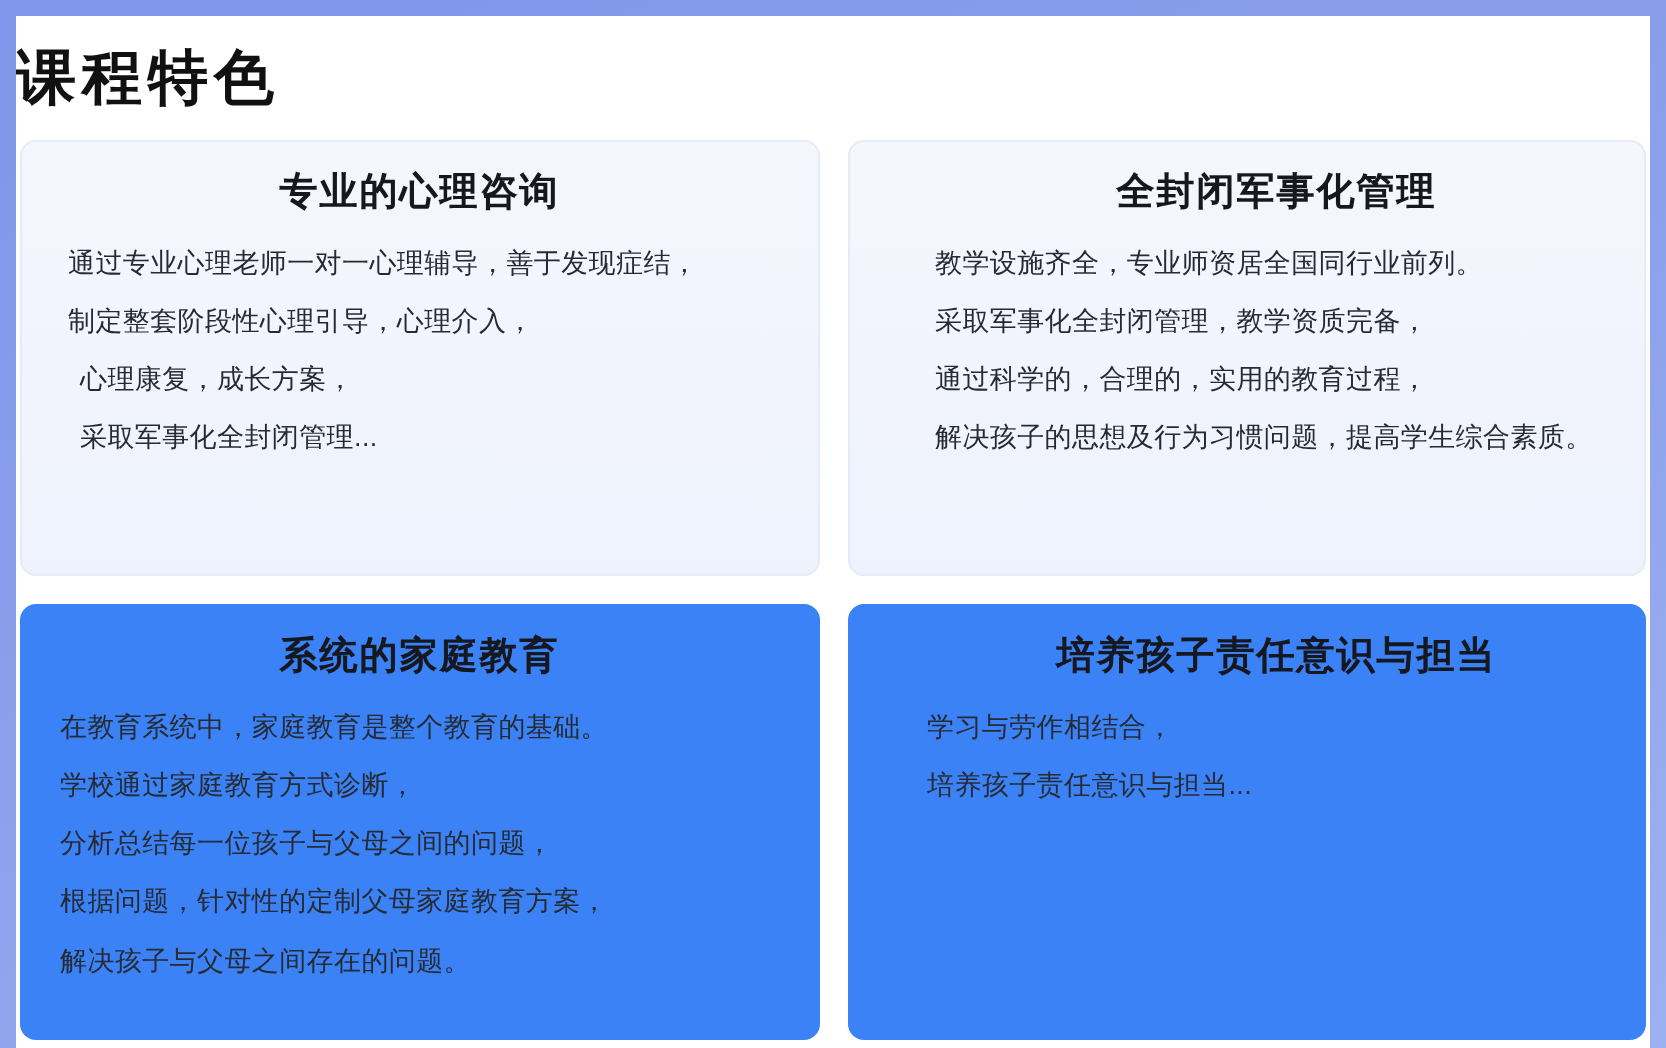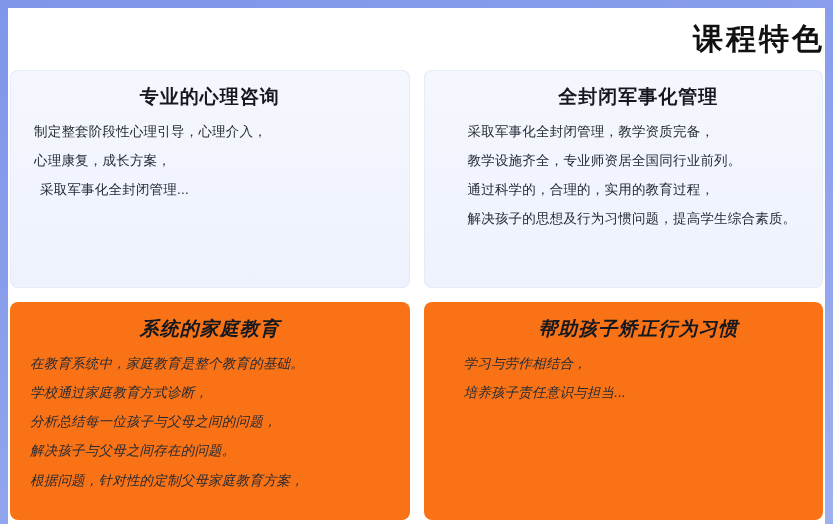--- a/index.html
+++ b/index.html
@@ -27,21 +27,21 @@
     height: 516px;
     background: #ffffff;
     box-sizing: border-box;
     padding: 0;
     overflow: hidden;
   }
   .title-wrap {
     height: 62px;
     display: flex;
     align-items: center;
-    justify-content: flex-end;
+    justify-content: flex-start;
   }
   .title {
     font-size: 30px;
     font-weight: bold;
     color: #111111;
     letter-spacing: 3px;
     font-family: "Liberation Sans", sans-serif;
   }
   .grid {
     display: grid;
@@ -57,22 +57,21 @@
     box-sizing: border-box;
     border-radius: 8px;
     padding: 12px 18px 0 18px;
     overflow: hidden;
   }
   .card.light {
     background: linear-gradient(180deg, #f5f7fe 0%, #eef2fc 100%);
     box-shadow: 0 0 0 1px #e6ebf8 inset;
   }
   .card.plain {
-    background: #f97316;
-    font-style: italic;
+    background: #3b82f6;
   }
   .card-title {
     text-align: center;
     font-size: 19px;
     font-weight: bold;
     color: #15181f;
     letter-spacing: 1px;
     margin: 4px 0 14px 0;
     line-height: 1.2;
   }
@@ -106,49 +105,50 @@
 
     <div class="title-wrap">
       <div class="title">课程特色</div>
     </div>
 
     <div class="grid">
 
       <div class="card light card-1">
         <div class="card-title">专业的心理咨询</div>
         <div class="lines">
+          <div class="line">通过专业心理老师一对一心理辅导，善于发现症结，</div>
           <div class="line">制定整套阶段性心理引导，心理介入，</div>
           <div class="line">心理康复，成长方案，</div>
           <div class="line">采取军事化全封闭管理...</div>
         </div>
       </div>
 
       <div class="card light card-2">
         <div class="card-title">全封闭军事化管理</div>
         <div class="lines">
+          <div class="line">教学设施齐全，专业师资居全国同行业前列。</div>
           <div class="line">采取军事化全封闭管理，教学资质完备，</div>
-          <div class="line">教学设施齐全，专业师资居全国同行业前列。</div>
           <div class="line">通过科学的，合理的，实用的教育过程，</div>
           <div class="line">解决孩子的思想及行为习惯问题，提高学生综合素质。</div>
         </div>
       </div>
 
       <div class="card plain card-3">
         <div class="card-title">系统的家庭教育</div>
         <div class="lines">
           <div class="line">在教育系统中，家庭教育是整个教育的基础。</div>
           <div class="line">学校通过家庭教育方式诊断，</div>
           <div class="line">分析总结每一位孩子与父母之间的问题，</div>
+          <div class="line">根据问题，针对性的定制父母家庭教育方案，</div>
           <div class="line">解决孩子与父母之间存在的问题。</div>
-          <div class="line">根据问题，针对性的定制父母家庭教育方案，</div>
         </div>
       </div>
 
       <div class="card plain card-4">
-        <div class="card-title">帮助孩子矫正行为习惯</div>
+        <div class="card-title">培养孩子责任意识与担当</div>
         <div class="lines">
           <div class="line">学习与劳作相结合，</div>
           <div class="line">培养孩子责任意识与担当...</div>
         </div>
       </div>
 
     </div>
   </div>
 </div>
 

